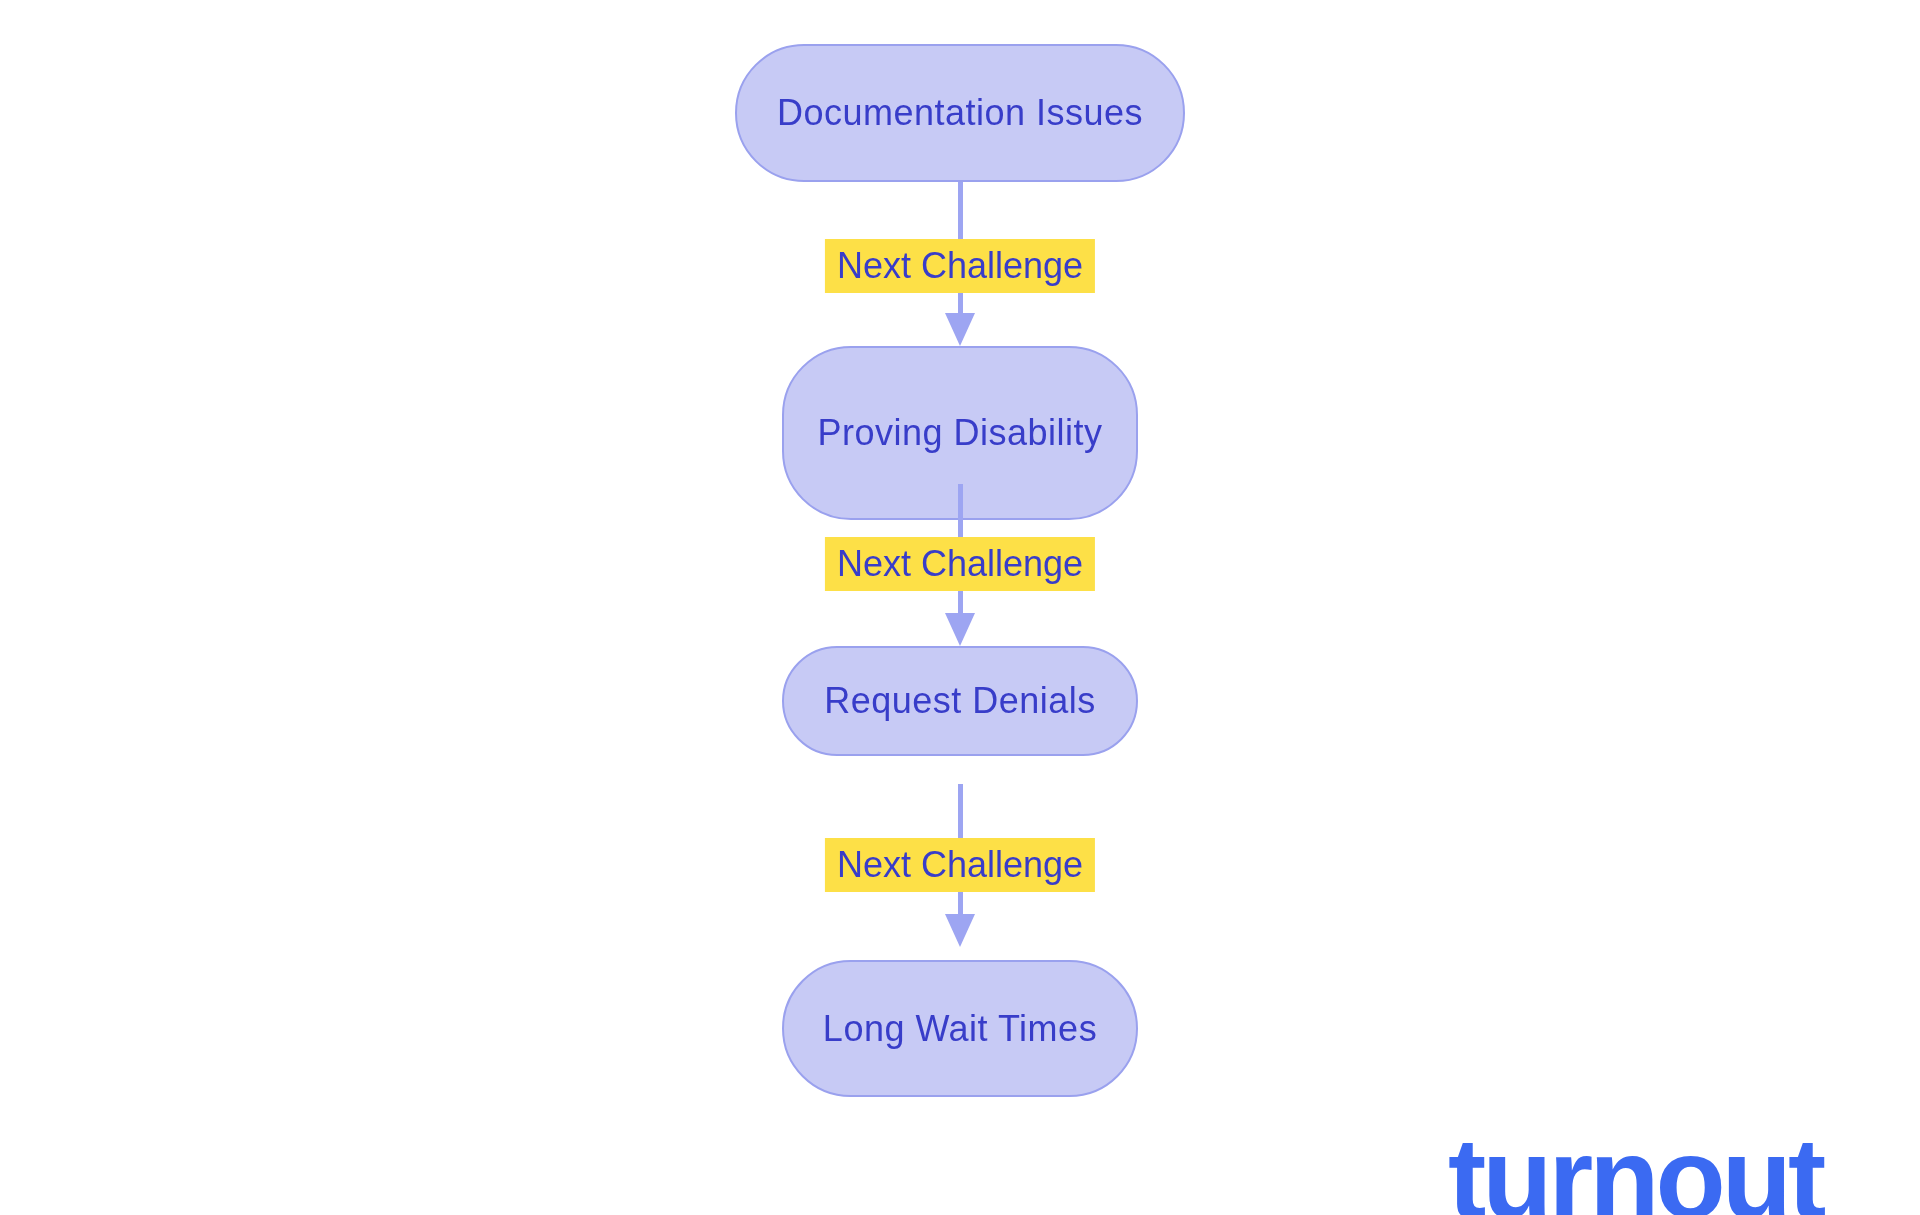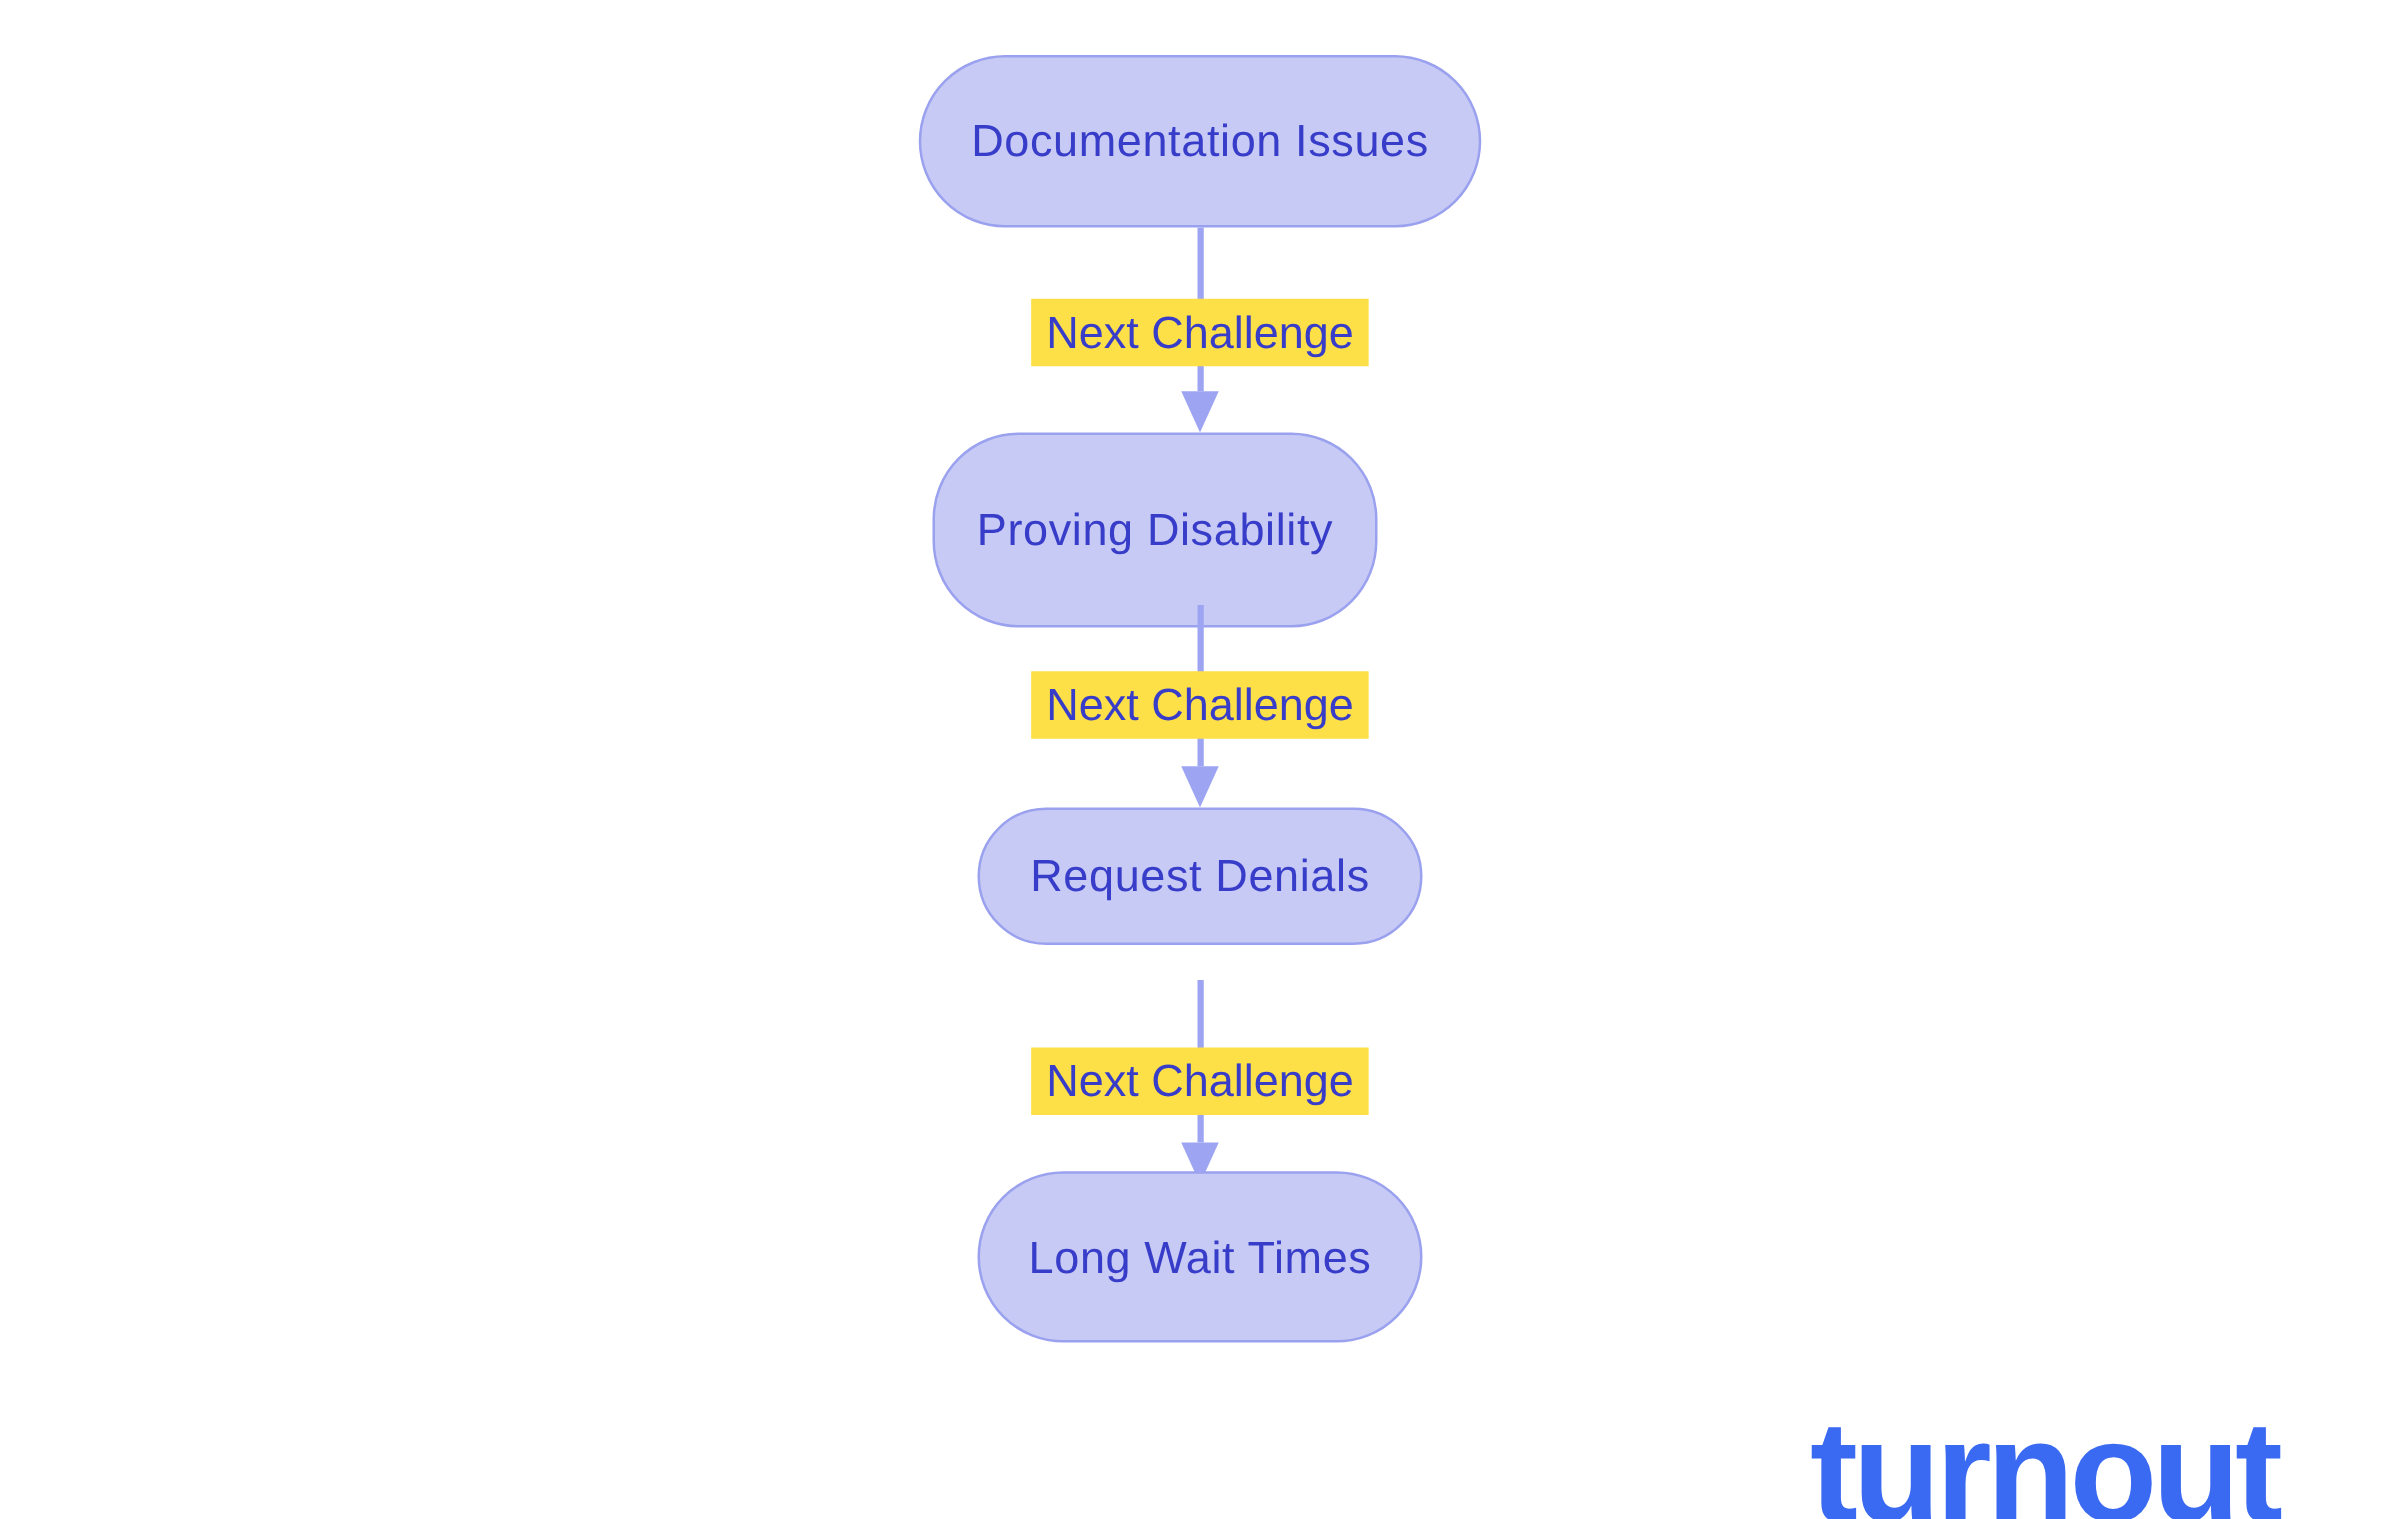--- a/index.html
+++ b/index.html
@@ -28,23 +28,23 @@
     align-items: center;
     justify-content: center;
   }
   .node-label {
     color: #383dc9;
     font-size: 36px;
     letter-spacing: 0.5px;
     white-space: nowrap;
   }
   .node-1 { left: 735px; top: 18px;  width: 450px; height: 138px; }
-  .node-2 { left: 746px; top: 320px; width: 356px; height: 156px; }
+  .node-2 { left: 782px; top: 320px; width: 356px; height: 174px; }
   .node-3 { left: 782px; top: 620px; width: 356px; height: 110px; }
-  .node-4 { left: 782px; top: 911px; width: 356px; height: 137px; }
+  .node-4 { left: 782px; top: 934px; width: 356px; height: 137px; }
 
   
   .connector-line {
     position: absolute;
     left: 958px;
     width: 4.5px;
     background: #9da5f2;
   }
   .line-1 { top: 156px; height: 131px; }
   .line-2 { top: 458px; height: 129px; }

